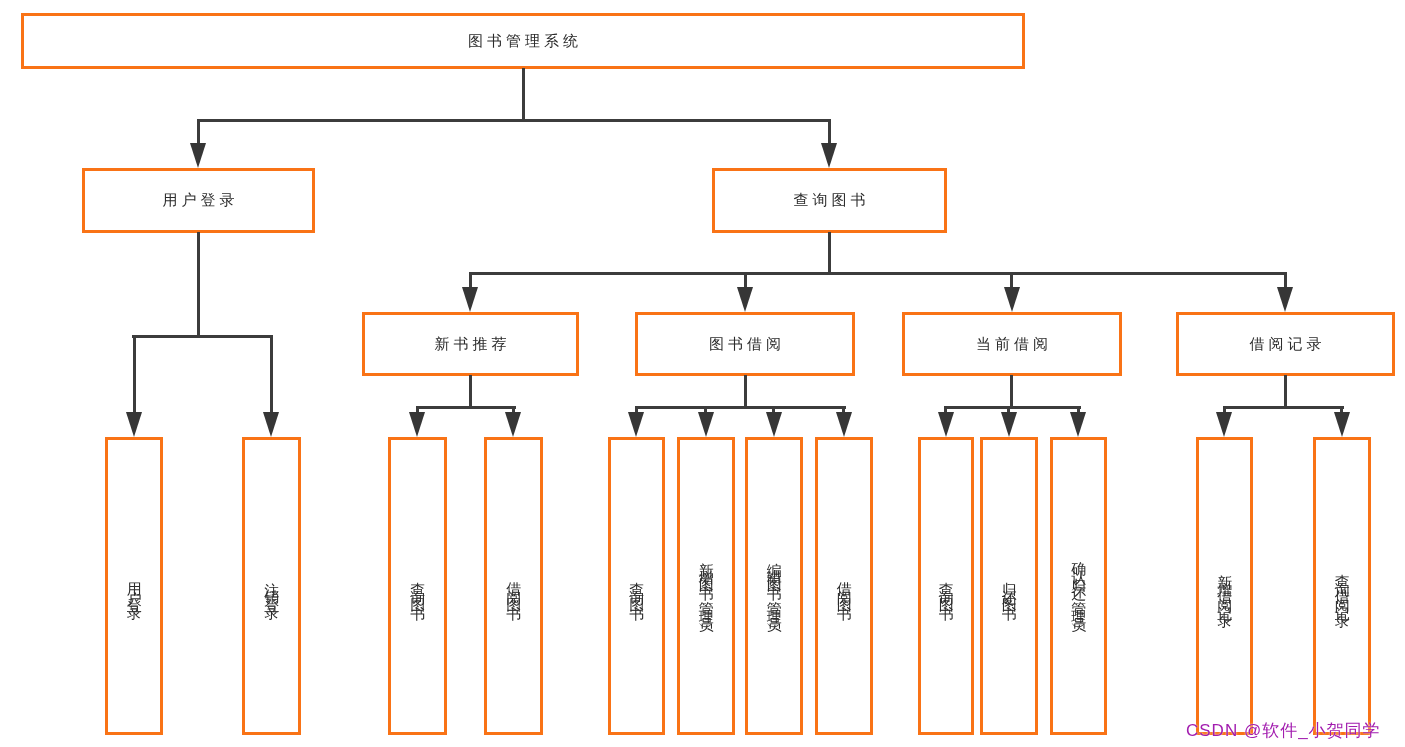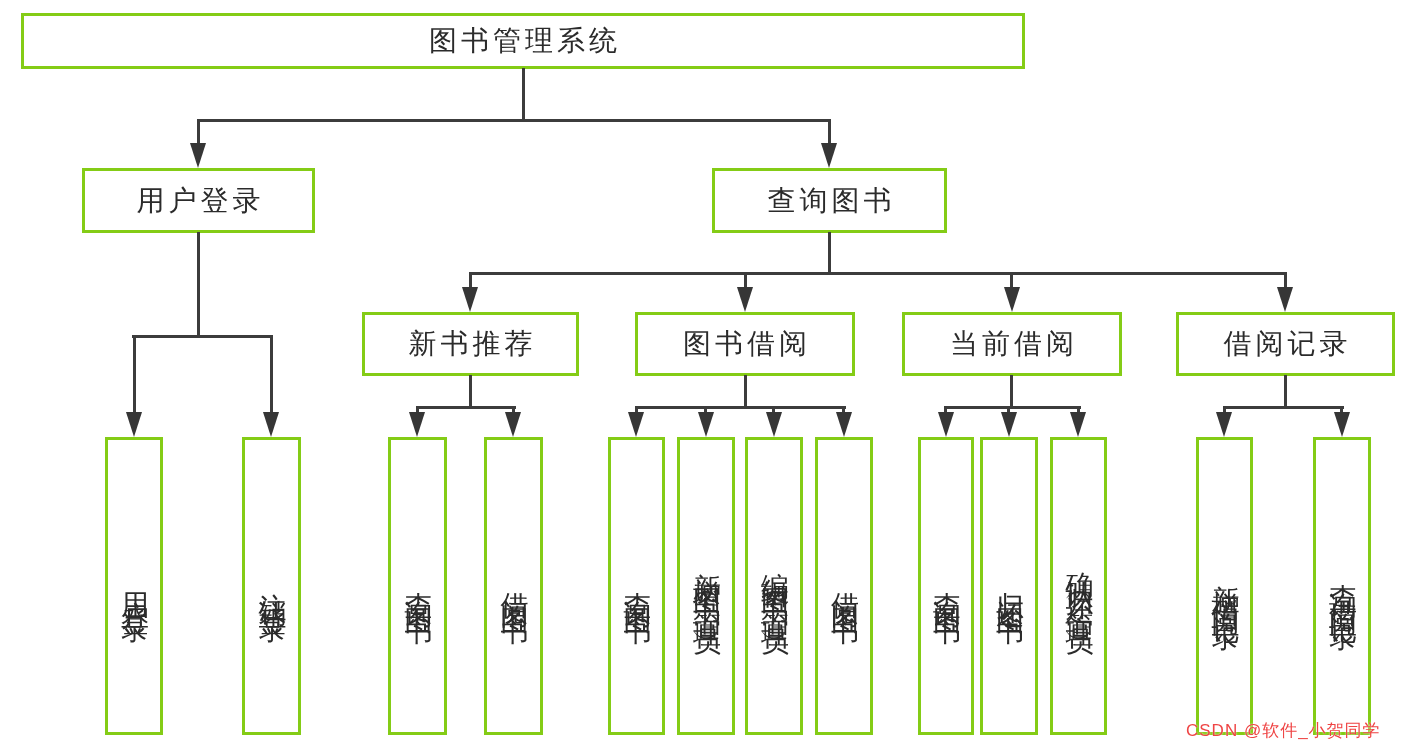--- a/index.html
+++ b/index.html
@@ -7,27 +7,27 @@
     position: relative;
     width: 1405px;
     height: 747px;
     background: #ffffff;
     font-family: "Liberation Sans", sans-serif;
     overflow: hidden;
   }
   .box {
     position: absolute;
     box-sizing: border-box;
-    border: 3px solid #84cc16;
+    border: 3px solid #f97316;
     background: #ffffff;
     display: flex;
     align-items: center;
     justify-content: center;
     color: #2b2b2b;
-    font-size: 28px;
+    font-size: 15px;
     text-align: center;
   }
   .hbox .lbl { letter-spacing: 4px; white-space: nowrap; text-indent: 4px; }
   .vbox .lbl {
     writing-mode: vertical-rl;
     text-orientation: mixed;
     letter-spacing: 8px;
     line-height: 1.1;
     white-space: nowrap;
   }
@@ -37,21 +37,21 @@
     width: 0; height: 0;
     border-left: 8px solid transparent;
     border-right: 8px solid transparent;
     border-top: 25px solid #363636;
   }
   .watermark {
     position: absolute;
     left: 1186px;
     top: 719px;
     font-size: 17px;
-    color: #ef4444;
+    color: #a21caf;
     letter-spacing: 1px;
     white-space: nowrap;
     text-shadow: 0 0 2px #ffffff;
   }
 </style>
 </head>
 <body>
 
 <div class="canvas">
 

